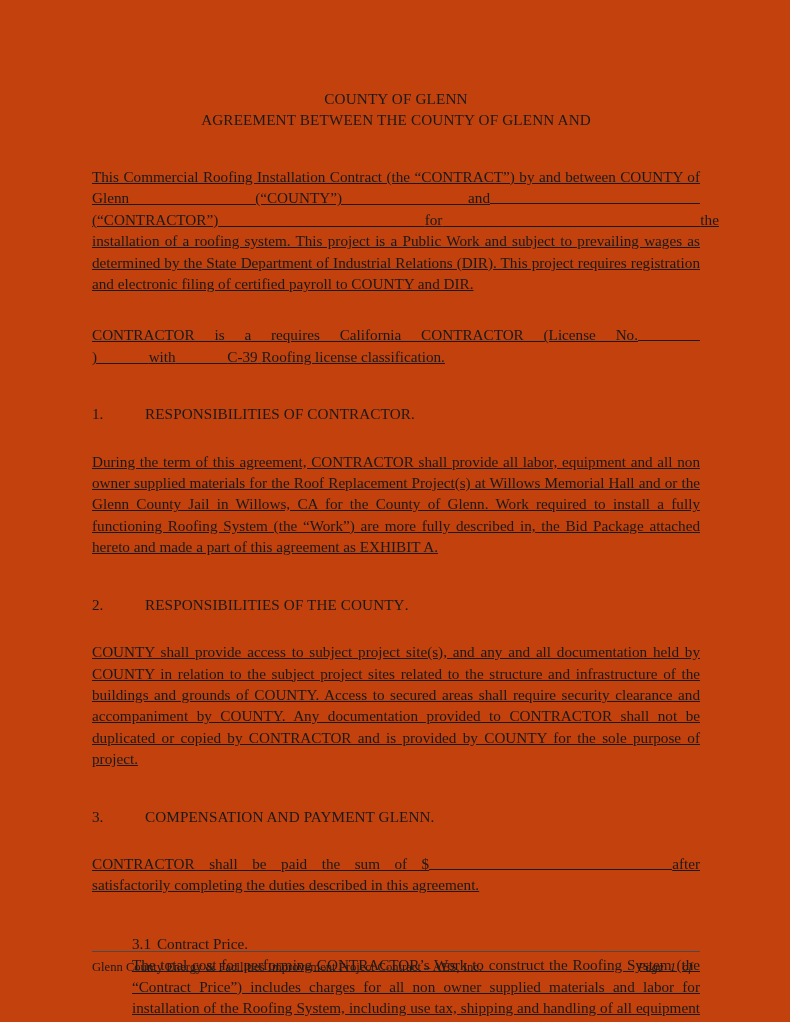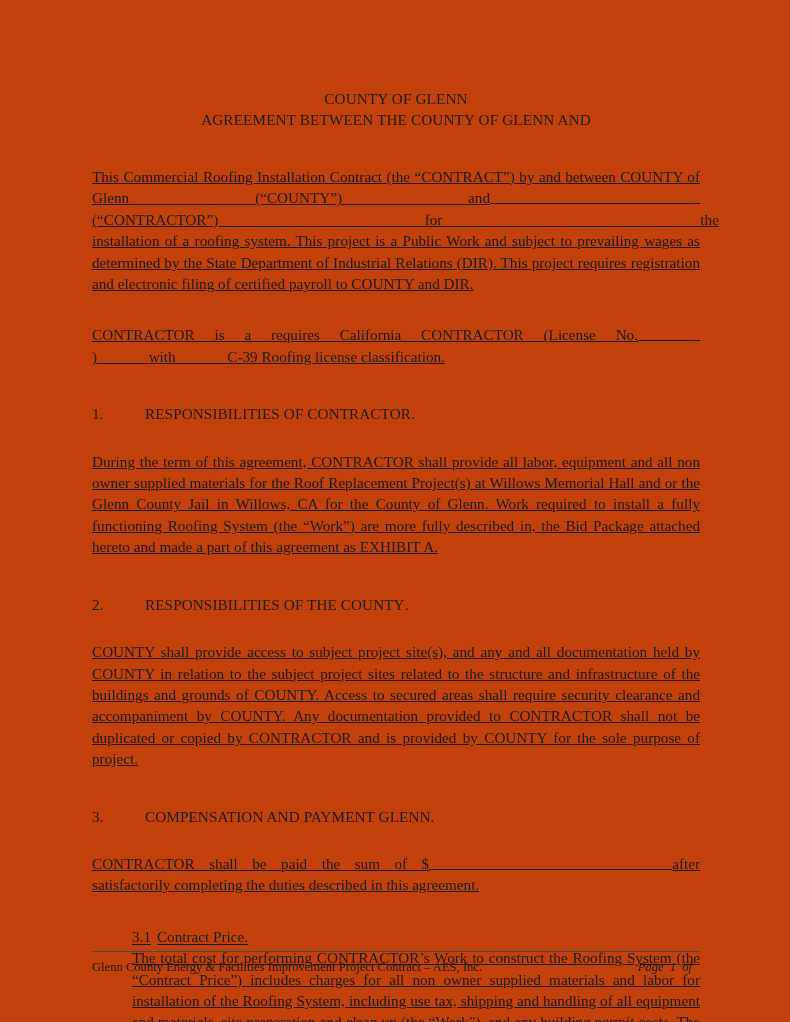--- a/index.html
+++ b/index.html
@@ -78,21 +78,20 @@
 
   
   .subsection {
     margin-left: 40px;
     width: 568px;
   }
   .sub-heading {
     font-size: 15.2px;
     line-height: 21.4px;
     margin: 0 0 0 0;
-    text-decoration: underline;
     text-underline-offset: 2px;
     display: inline-block;
   }
   .subsection p.para {
     margin: 0;
     text-align: justify;
   }
 
   
   .blank {
@@ -174,21 +173,21 @@
       <span class="num">3.</span>
       <span><span class="htext">COMPENSATION AND PAYMENT GLENN</span><span class="period">.</span></span>
     </div>
 
     <p class="para gap-lg">
       <span>CONTRACTOR shall be paid the sum of $</span><span class="blank blank-sum"></span><span>after satisfactorily completing the duties described in this agreement.</span>
     </p>
 
     <div class="subsection">
       <div>
-        <span class="sub-heading">3.1</span><span class="sub-heading" style="margin-left:6px;">Contract Price.</span>
+        <span class="sub-heading">3.1</span><span class="sub-heading" style="margin-left:6px;margin-top:7px;">Contract Price.</span>
       </div>
       <p class="para">The total cost for performing CONTRACTOR’s Work to construct the Roofing System (the “Contract Price”) includes charges for all non owner supplied materials and labor for installation of the Roofing System, including use tax, shipping and handling of all equipment and materials, site preparation and clean up (the “Work”), and any building permit costs.  The Contract Price is set forth in the Exhibit A.  The Contract sum is the total amount payable by COUNTY to CONTRACTOR for completion of the work   described</p>
     </div>
 
   </div>
 
   <div class="footer">
     <div class="footer-rule"></div>
     <div class="footer-row">
       <span class="footer-left">Glenn County Energy &amp; Facilities Improvement Project Contract – AES, Inc.</span>

